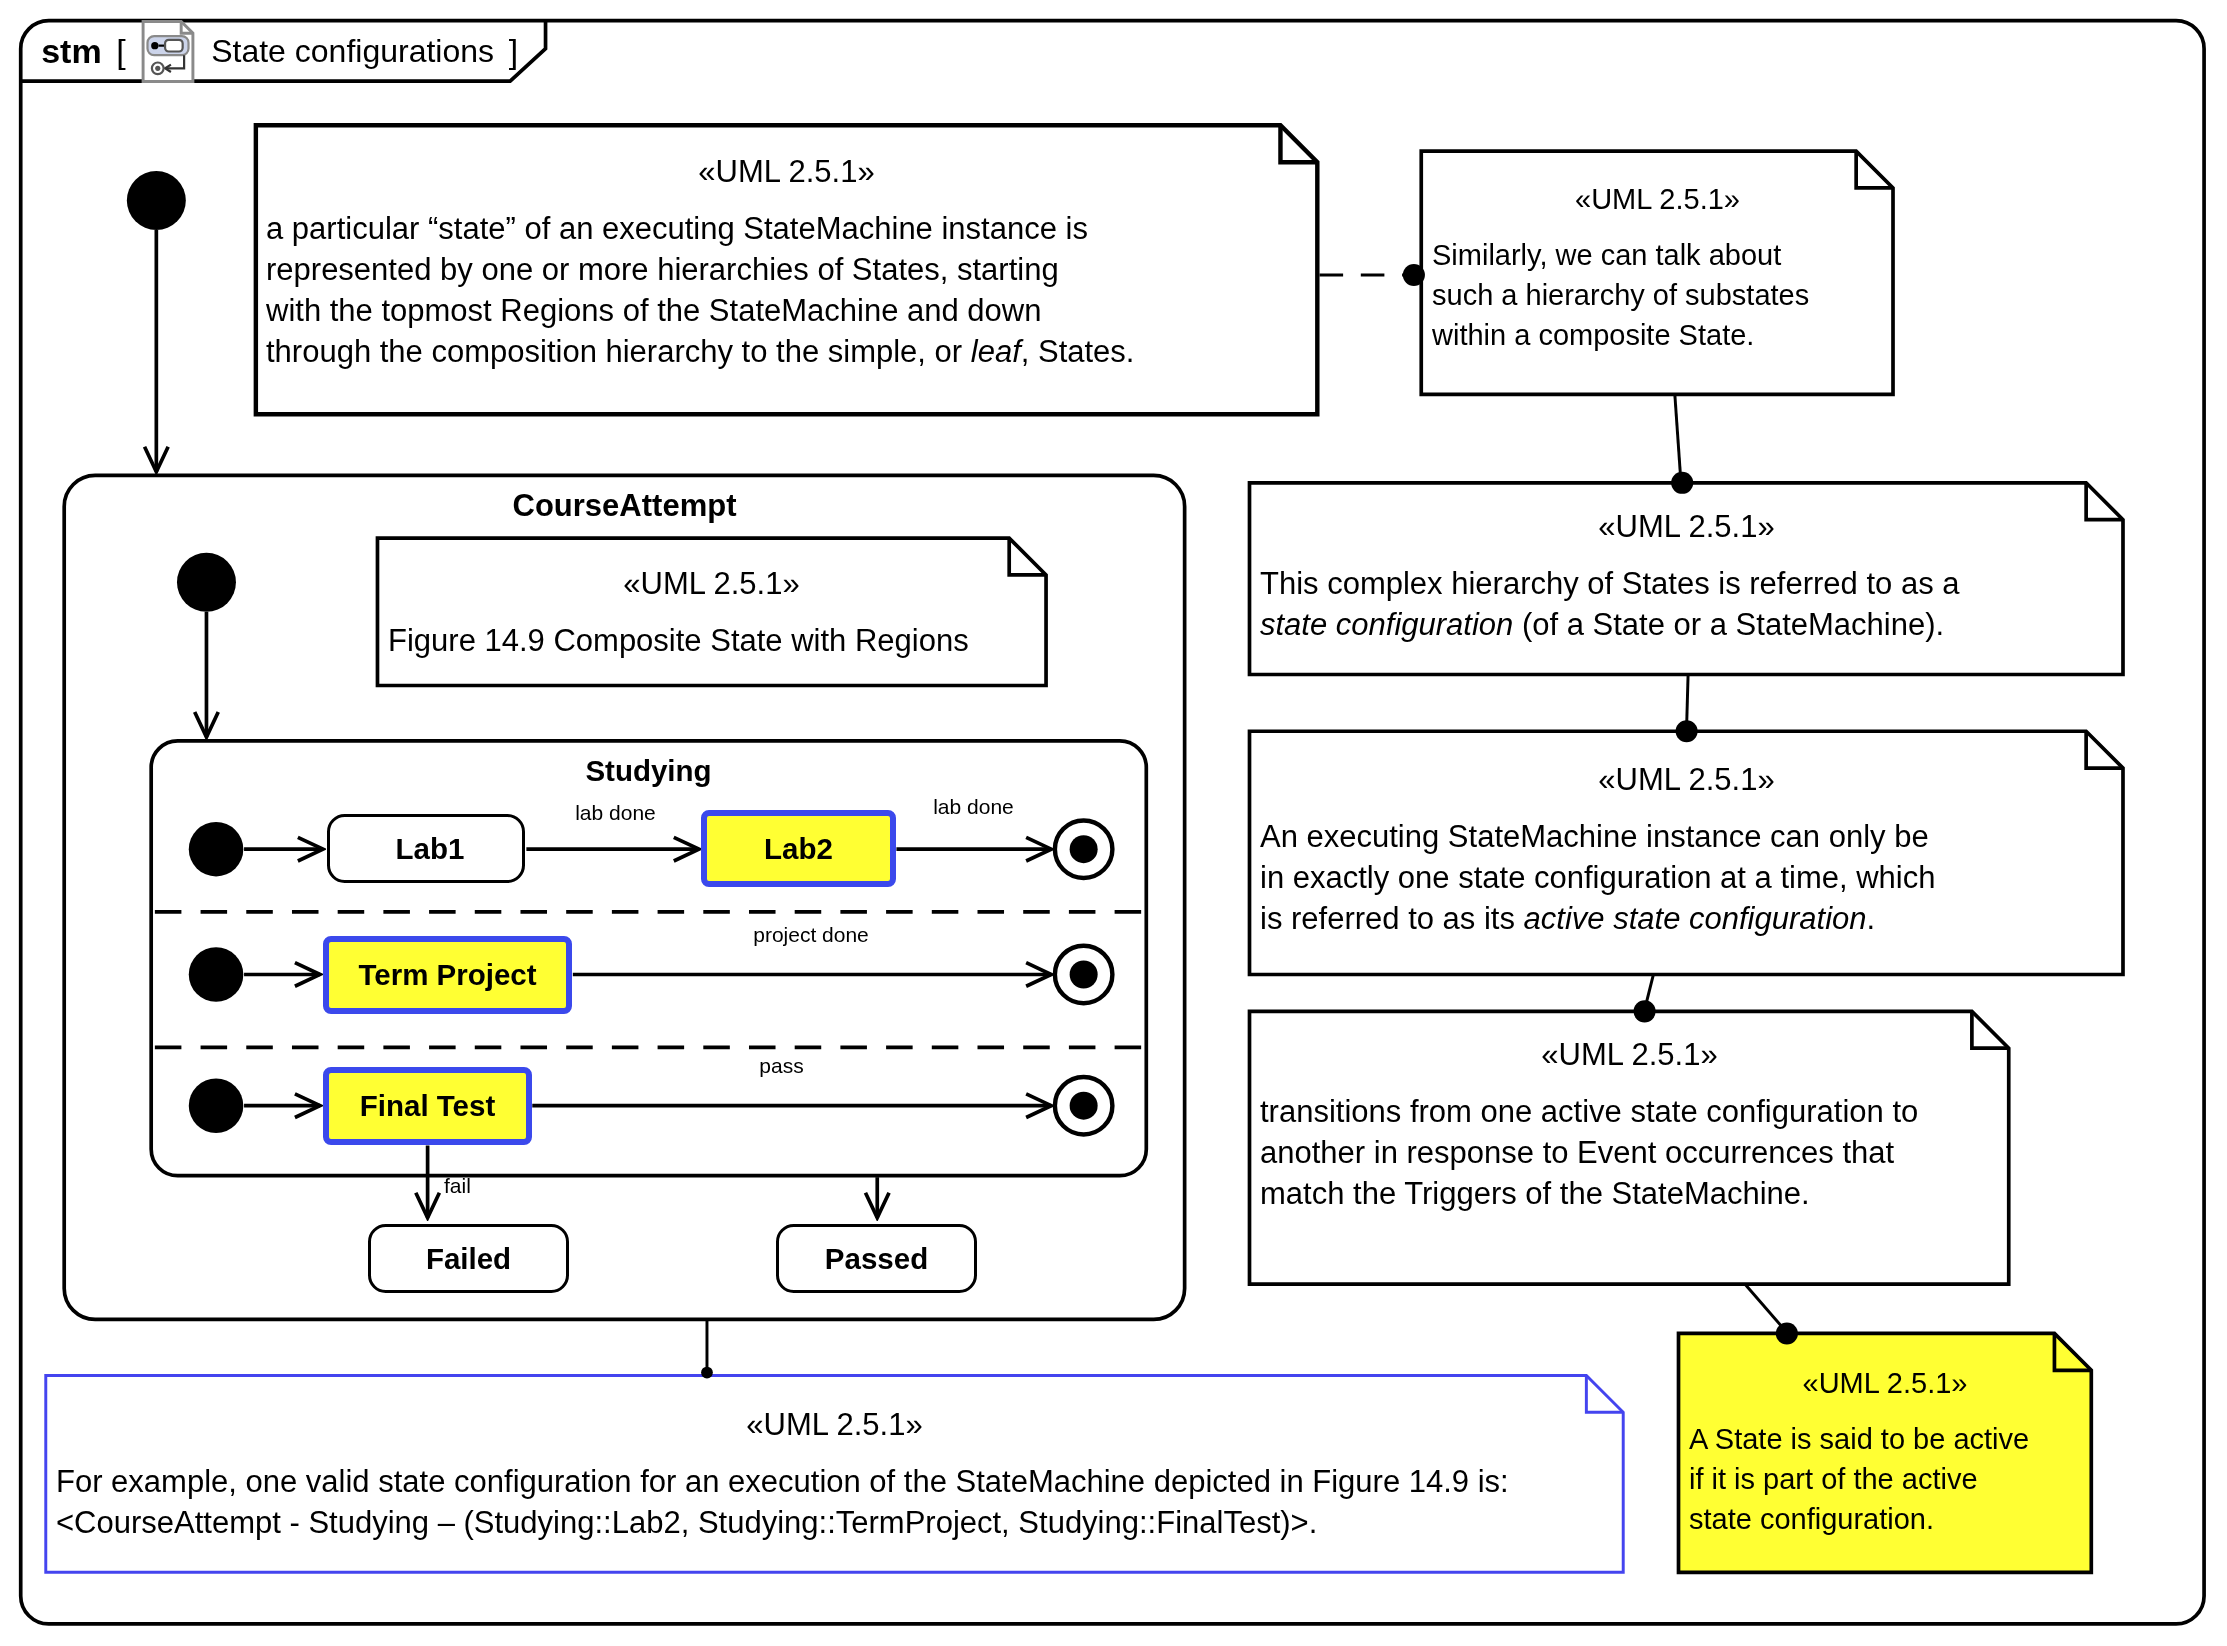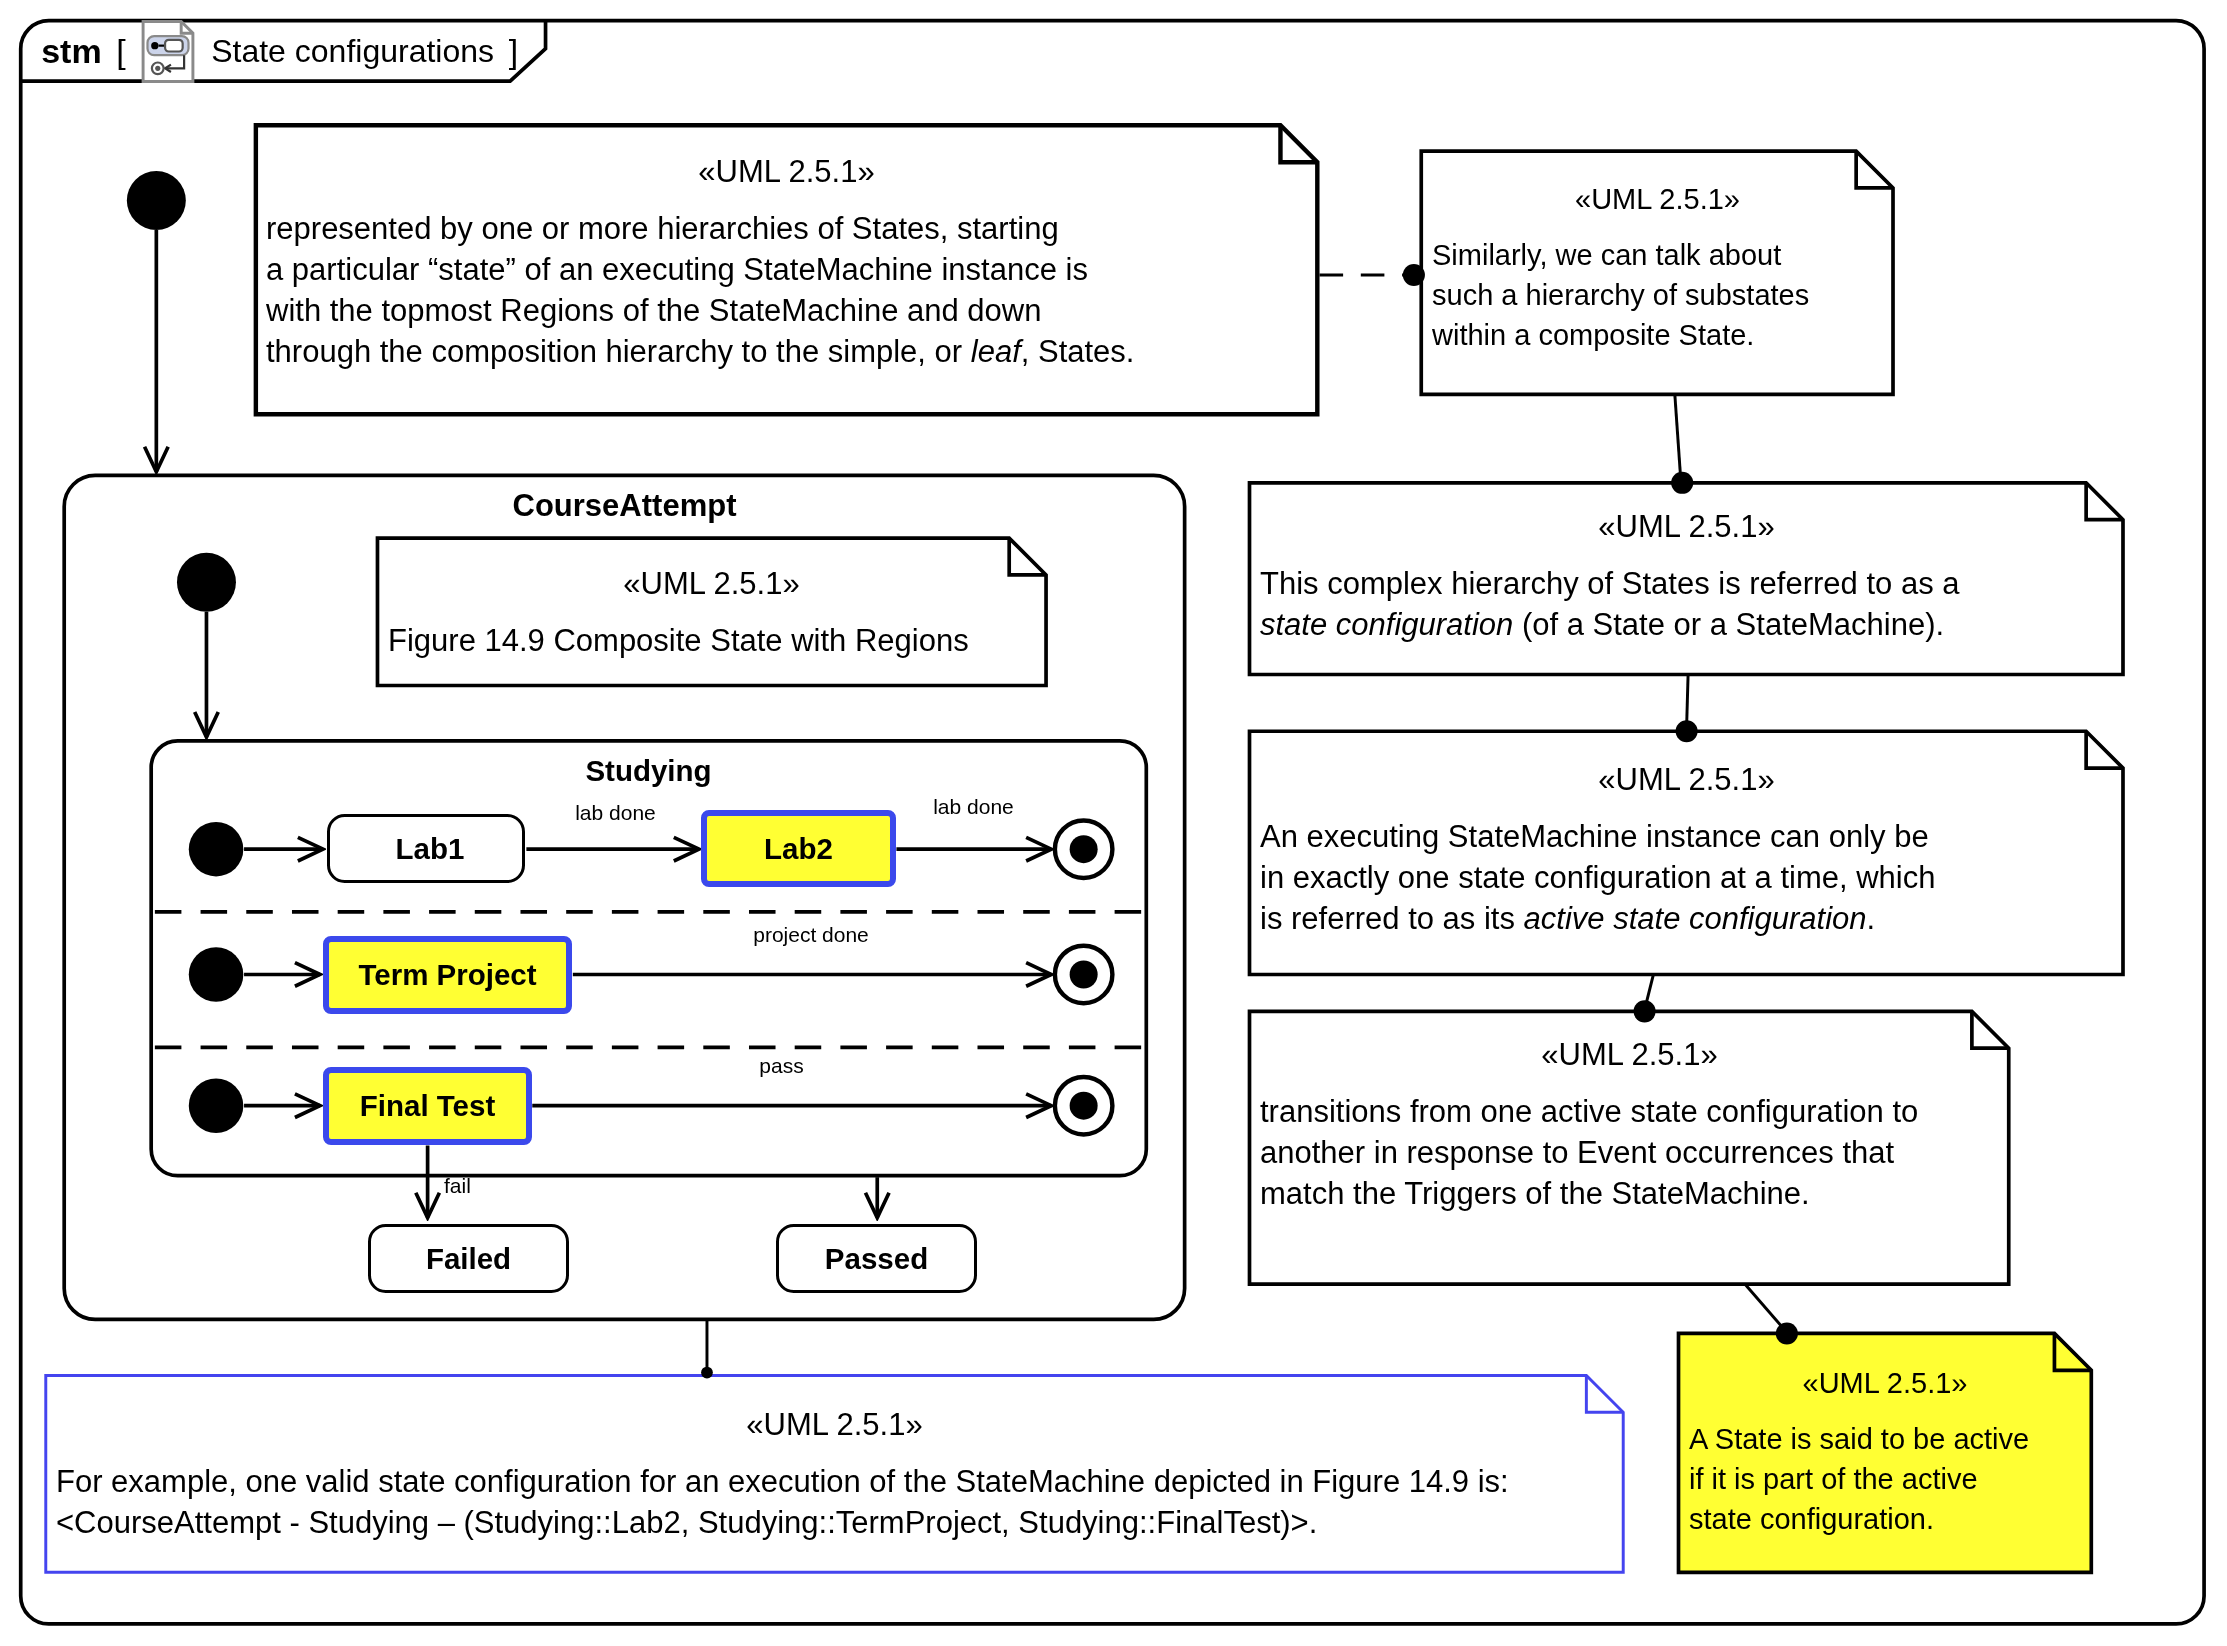--- a/index.html
+++ b/index.html
@@ -157,22 +157,22 @@
 <div class="state" style="left:776px;top:1224px;width:201px;height:69px;">Passed</div>
 
 <div class="tlabel" style="left:527px;top:801px;width:177px;text-align:center;">lab done</div>
 <div class="tlabel" style="left:885px;top:795px;width:177px;text-align:center;">lab done</div>
 <div class="tlabel" style="left:693px;top:923px;width:236px;text-align:center;">project done</div>
 <div class="tlabel" style="left:693px;top:1054px;width:177px;text-align:center;">pass</div>
 <div class="tlabel" style="left:444px;top:1174px;width:118px;">fail</div>
 
 <div class="note-text" style="left:266px;top:151px;width:1041px;">
       <div class="nh">«UML 2.5.1»</div>
+      <div class="nl"><span>a particular “state” of an executing StateMachine instance is</span></div>
       <div class="nl"><span>represented by one or more hierarchies of States, starting</span></div>
-      <div class="nl"><span>a particular “state” of an executing StateMachine instance is</span></div>
       <div class="nl"><span>with the topmost Regions of the StateMachine and down</span></div>
       <div class="nl"><span>through the composition hierarchy to the simple, or </span><span style="font-style: italic;">leaf</span><span>, States.</span></div>
     </div>
 <div class="note-text note-sm" style="left:1432px;top:179px;width:451px;">
       <div class="nh">«UML 2.5.1»</div>
       <div class="nl"><span>Similarly, we can talk about</span></div>
       <div class="nl"><span>such a hierarchy of substates</span></div>
       <div class="nl"><span>within a composite State.</span></div>
     </div>
 <div class="note-text" style="left:1260px;top:506px;width:853px;">

